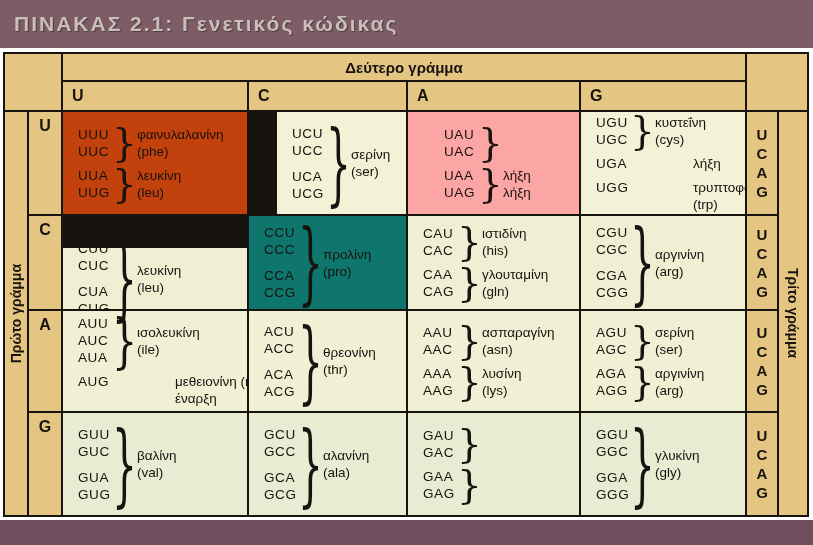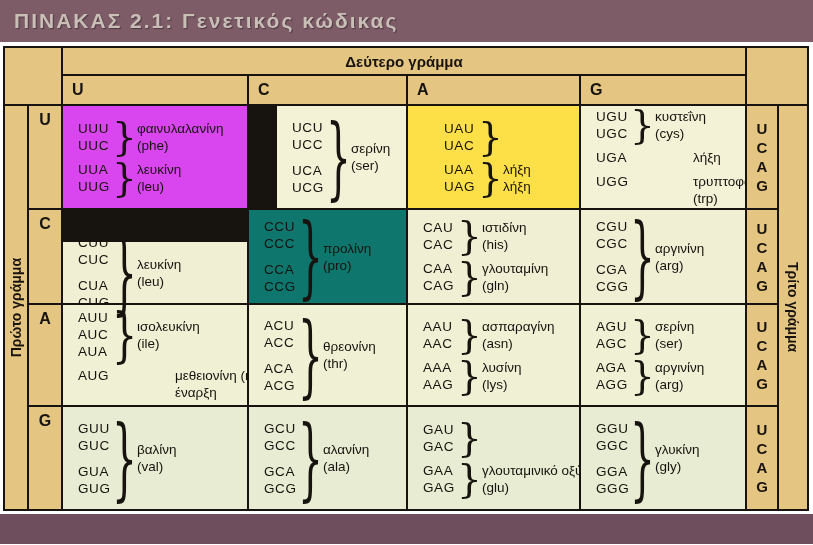--- a/index.html
+++ b/index.html
@@ -1,18 +1,18 @@
 <!DOCTYPE html>
 <html><head>
 <meta charset="utf-8">
 <style>
   html,body { margin:0; padding:0; background:#ffffff; font-family:"Liberation Sans", sans-serif; }
   .page { width:813px; height:545px; background:#ffffff; overflow:hidden; position:relative; }
 
-  .title-bar { height:42px; background:#7d5c68; display:flex; align-items:center;
+  .title-bar { height:48px; background:#7d5c68; display:flex; align-items:center;
                padding-left:14px; box-sizing:border-box; }
   .title-text { color:#c9bfb7; font-size:21px; font-weight:bold; letter-spacing:2px;
                 text-shadow:1px 1px 1px #4e3842; }
 
   .genetic-table { margin:4px 0 0 3px; display:grid; background:#17130e;
                    border:2px solid #17130e; gap:2px;
                    grid-template-columns:22px 32px 184px 157px 171px 164px 30px 28px;
                    grid-template-rows:26px 28px 102px 93px 100px 102px;
                    width:fit-content; color:#17130e; }
 
@@ -62,21 +62,21 @@
       <div class="cell hdr-letter" style="grid-area: 2 / 5 / 3;">A</div>
       <div class="cell hdr-letter" style="grid-area: 2 / 6 / 3;">G</div>
       <div class="cell " style="grid-area: 1 / 7 / 3 / 9;"></div>
       <div class="cell vert-label" style="grid-area: 3 / 1 / 7 / 2;">
         <span class="vert-up">Πρώτο γράμμα</span>
       </div>
       <div class="cell vert-label" style="grid-area: 3 / 8 / 7 / 9;">
         <span class="vert-down">Τρίτο γράμμα</span>
       </div>
       <div class="cell row-letter" style="grid-area: 3 / 2 / auto / 3;">U</div>
-      <div class="cell body-cell" style="grid-area: 3 / 3; background: #d946ef;">
+      <div class="cell body-cell" style="grid-area: 3 / 3; background: #c2410c;">
         <div class="group">
           <div class="codon-stack">
             <div class="substack">
               <span class="codon">UUU</span>
               <span class="codon">UUC</span>
             </div>
           </div>
           <span class="brace" style="font-size: 39px; line-height: 34px; height: 34px; transform: scaleX(1);">}</span>
           <div class="label-stack">
             <span class="label-line">φαινυλαλανίνη</span>
@@ -109,21 +109,21 @@
               <span class="codon">UCG</span>
             </div>
           </div>
           <span class="brace" style="font-size: 89px; line-height: 77px; height: 77px; transform: scaleX(0.44);">}</span>
           <div class="label-stack">
             <span class="label-line">σερίνη</span>
             <span class="label-line">(ser)</span>
           </div>
         </div>
       </div>
-      <div class="cell body-cell" style="grid-area: 3 / 5; background: #fde047; padding-left: 36px;">
+      <div class="cell body-cell" style="grid-area: 3 / 5; background: #fca5a5; padding-left: 36px;">
         <div class="group">
           <div class="codon-stack">
             <div class="substack">
               <span class="codon">UAU</span>
               <span class="codon">UAC</span>
             </div>
           </div>
           <span class="brace" style="font-size: 39px; line-height: 34px; height: 34px; transform: scaleX(1);">}</span>
         </div>
         <div class="group">
@@ -436,24 +436,20 @@
           <span class="brace" style="font-size: 39px; line-height: 34px; height: 34px; transform: scaleX(1);">}</span>
         </div>
         <div class="group">
           <div class="codon-stack">
             <div class="substack">
               <span class="codon">GAA</span>
               <span class="codon">GAG</span>
             </div>
           </div>
           <span class="brace" style="font-size: 39px; line-height: 34px; height: 34px; transform: scaleX(1);">}</span>
-          <div class="label-stack">
-            <span class="label-line">γλουταμινικό οξύ</span>
-            <span class="label-line">(glu)</span>
-          </div>
         </div>
       </div>
       <div class="cell body-cell" style="grid-area: 6 / 6; background: rgb(231, 236, 210);">
         <div class="group">
           <div class="codon-stack">
             <div class="substack">
               <span class="codon">GGU</span>
               <span class="codon">GGC</span>
             </div>
             <div class="substack">

